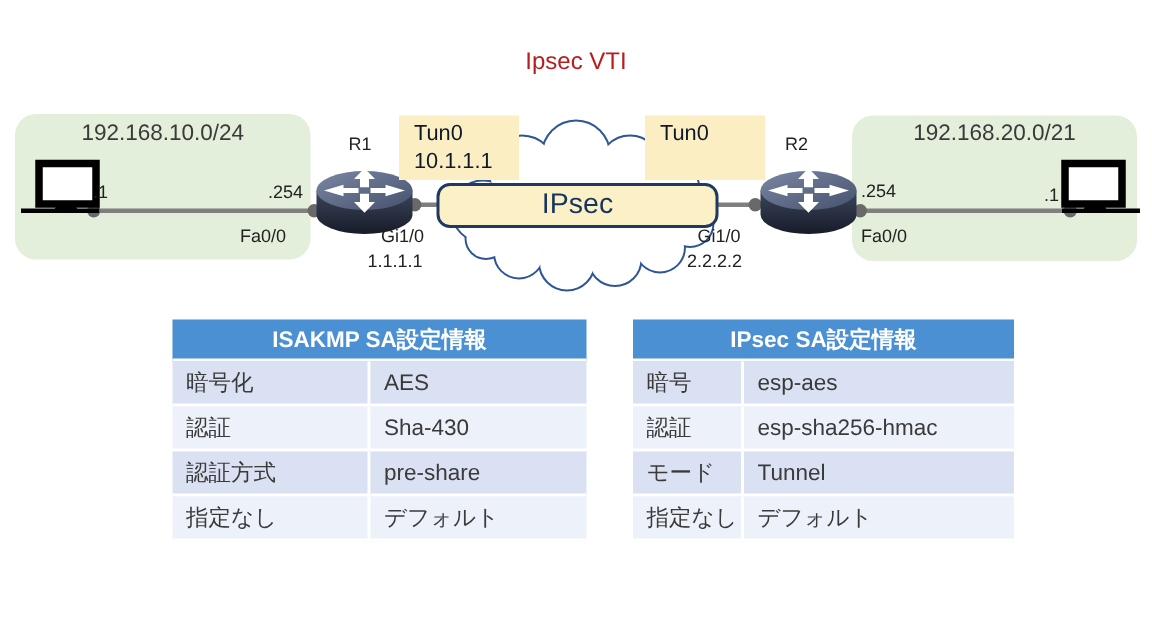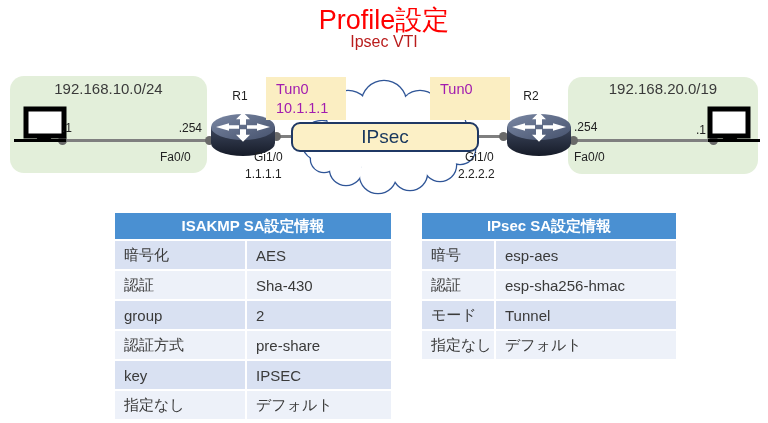--- a/index.html
+++ b/index.html
@@ -15,21 +15,21 @@
   .lan-right{left:568px;top:77px;width:190px;height:97px;}
   .netlabel{top:80px;text-align:center;font-size:15px;color:#3a3a3a;}
   .netlabel.l{left:10px;width:197px;}
   .netlabel.r{left:568px;width:190px;}
   
   .wire{background:#7f7f7f;height:3px;}
   .dot{width:9px;height:9px;border-radius:50%;background:#696969;}
   
   .lbl{font-size:12px;color:#222;white-space:nowrap;}
   
-  .tunbox{background:#fbeec2;font-size:14.5px;line-height:19px;color:#a21caf;
+  .tunbox{background:#fbeec2;font-size:14.5px;line-height:19px;color:#0f172a;
           padding:3px 0 0 10px;box-sizing:border-box;}
   .tun-left{left:266px;top:77px;width:80px;height:43px;}
   .tun-right{left:430px;top:77px;width:80px;height:43px;}
   
   .ipsecbar{left:291px;top:122px;width:188px;height:30px;background:#fcf0c6;
             border:2px solid #1f3864;border-radius:9px;box-sizing:border-box;
             display:flex;align-items:center;justify-content:center;
             font-size:19px;color:#17365d;}
   
   table.cfg{position:absolute;border-collapse:separate;border-spacing:0;table-layout:fixed;}
@@ -40,27 +40,26 @@
   table.cfg td.k{border-right:2px solid #fff;}
   table.cfg tbody tr:nth-child(odd) td{background:#d9e1f2;}
   .t-isakmp{left:115px;top:213px;width:276px;}
   .t-ipsec{left:422px;top:213px;width:254px;}
 </style>
 </head>
 <body>
 
 <div id="app">
 
-  <div class="abs title">Profile設定</div>
   <div class="abs subtitle">Ipsec VTI</div>
 
   <div class="abs lanbox lan-left"></div>
   <div class="abs lanbox lan-right"></div>
   <div class="abs netlabel l">192.168.10.0/24</div>
-  <div class="abs netlabel r">192.168.20.0/19</div>
+  <div class="abs netlabel r">192.168.20.0/21</div>
 
   <div class="abs wire" style="left:64px;top:139px;width:148px;"></div>
   <div class="abs wire" style="left:570px;top:139px;width:146px;"></div>
   <div class="abs wire" style="left:272px;top:135px;width:22px;"></div>
   <div class="abs wire" style="left:476px;top:135px;width:32px;"></div>
 
   <div class="abs dot" style="left:58px;top:136px;"></div>
   <div class="abs dot" style="left:205px;top:136px;"></div>
   <div class="abs dot" style="left:272px;top:132px;"></div>
   <div class="abs dot" style="left:499px;top:132px;"></div>
@@ -177,30 +176,22 @@
     <tbody>
       <tr>
         <td class="k">暗号化</td>
         <td class="v">AES</td>
         </tr>
       <tr>
         <td class="k">認証</td>
         <td class="v">Sha-430</td>
         </tr>
       <tr>
-        <td class="k">group</td>
-        <td class="v">2</td>
-        </tr>
-      <tr>
         <td class="k">認証方式</td>
         <td class="v">pre-share</td>
-        </tr>
-      <tr>
-        <td class="k">key</td>
-        <td class="v">IPSEC</td>
         </tr>
       <tr>
         <td class="k">指定なし</td>
         <td class="v">デフォルト</td>
         </tr>
     </tbody>
   </table>
 
   <table class="cfg t-ipsec">
     <colgroup>

